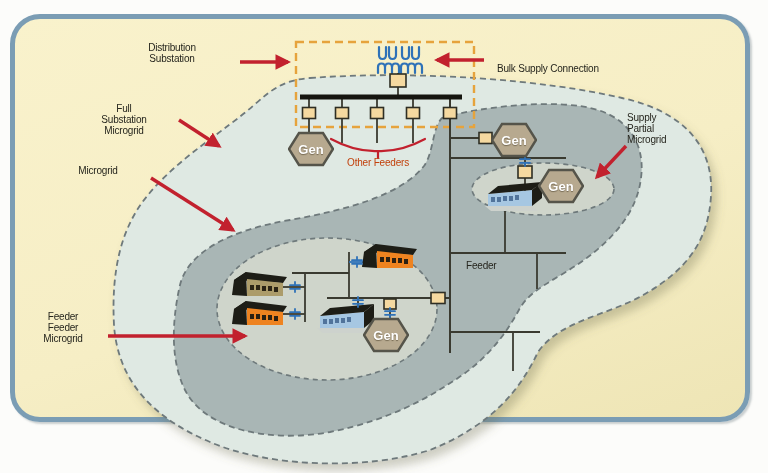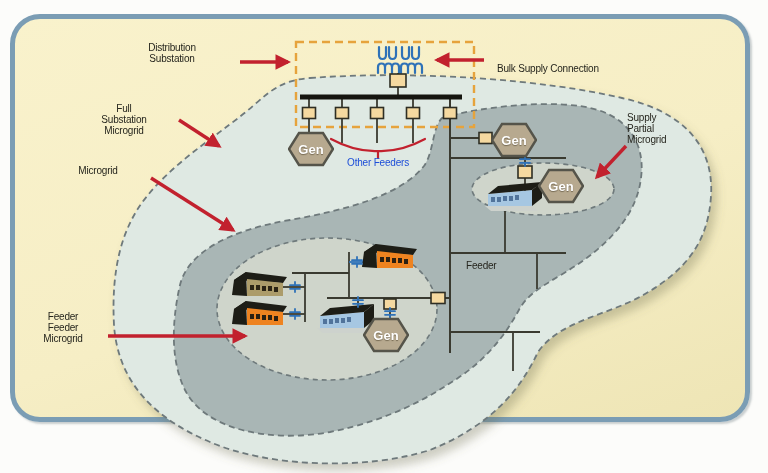--- a/index.html
+++ b/index.html
@@ -6,21 +6,21 @@
   body{width:768px;height:473px;background:#fcfcfa;font-family:"Liberation Sans",sans-serif;}
   .stage{position:relative;width:768px;height:473px;overflow:hidden;}
   .card{position:absolute;left:10px;top:14px;width:740px;height:408px;box-sizing:border-box;
         background:linear-gradient(160deg,#f9f2cc 0%,#f6eec5 55%,#eee5b5 100%);
         border:5px solid #7b9db4;border-radius:30px;
         box-shadow:2px 2px 2px rgba(140,150,155,.45);}
   svg.diagram{position:absolute;left:0;top:0;z-index:2;}
   .lbl{position:absolute;z-index:4;font-weight:normal;font-size:10px;line-height:1.08;
        color:#26261e;letter-spacing:-.2px;}
   .lbl.center{text-align:center;}
-  .lbl.red{color:#1d4ed8;}
+  .lbl.red{color:#c2410c;}
   .gen{position:absolute;z-index:5;width:46px;height:36px;}
   .gen svg{position:absolute;left:0;top:0;}
   .gen span{position:absolute;left:0;top:0;width:46px;height:36px;display:flex;align-items:center;
        justify-content:center;color:#fff;font-weight:bold;font-size:13px;
        text-shadow:0 1px 1px rgba(60,50,30,.55);}
 </style>
 </head>
 <body>
 
 <div class="stage">

